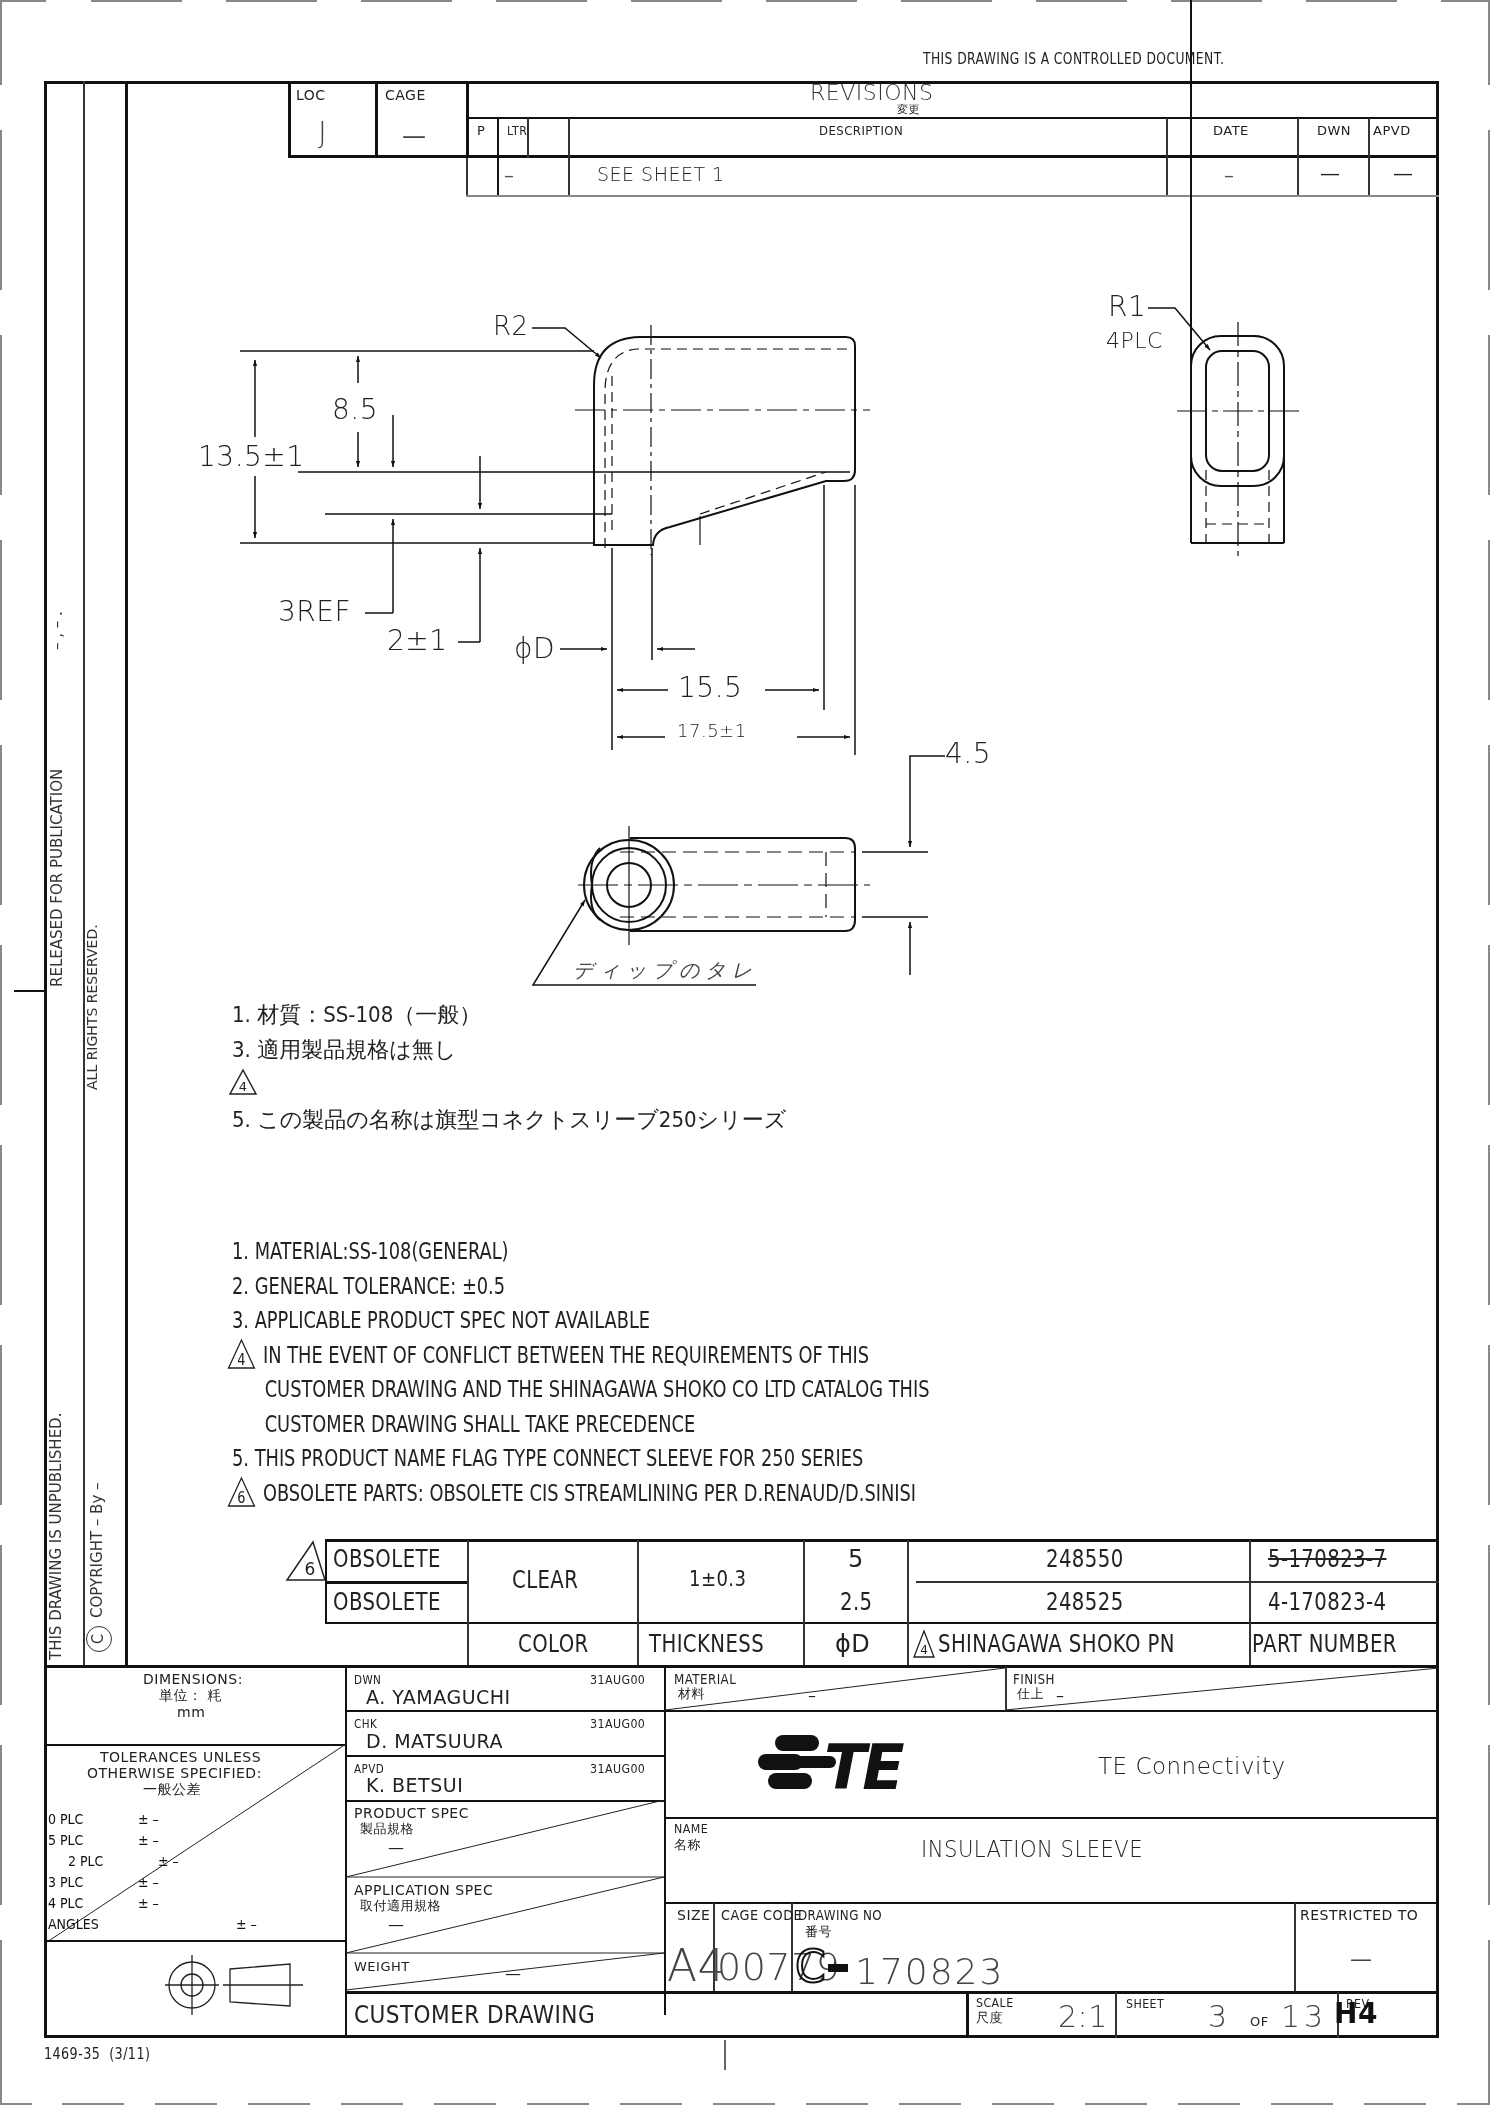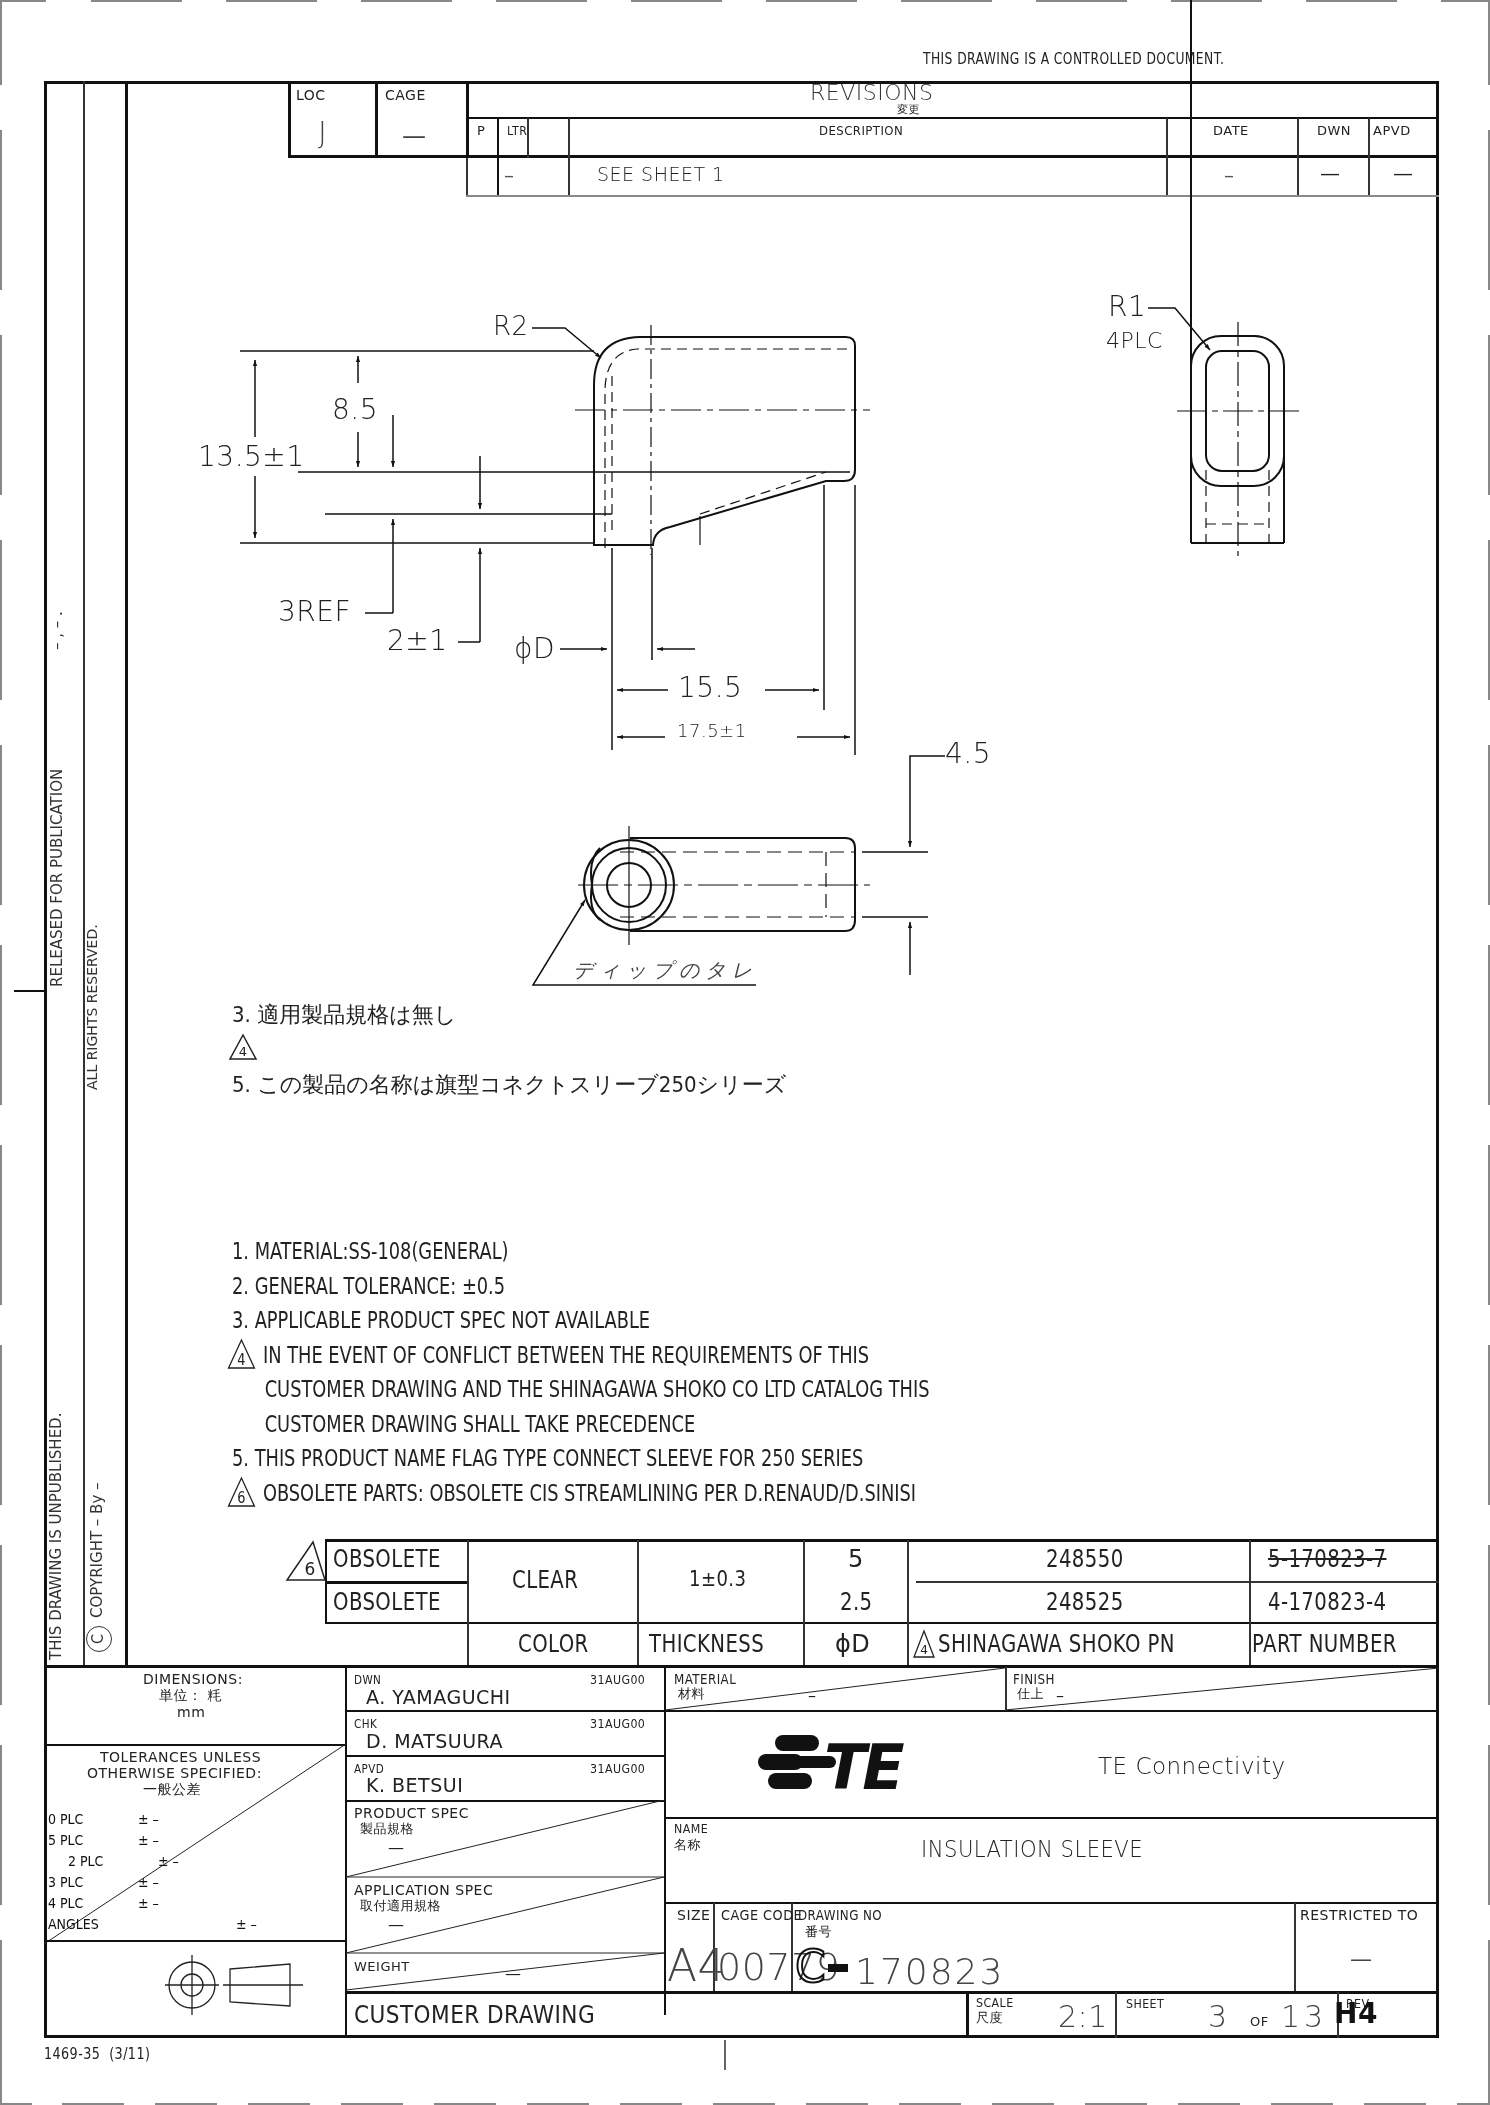--- a/index.html
+++ b/index.html
@@ -210,20 +210,21 @@
 <div class="t" style="left:387px;top:627px;font-size:28px;font-weight:200;">2±1</div>
 <div class="t" style="left:514px;top:635px;font-size:28px;font-weight:200;">ϕD</div>
 <div class="t" style="left:678px;top:674px;font-size:28px;font-weight:200;">15.5</div>
 <div class="t" style="left:677px;top:722px;font-size:18px;font-weight:200;">17.5±1</div>
 <div class="t" style="left:1108px;top:293px;font-size:28px;font-weight:200;">R1</div>
 <div class="t" style="left:1106px;top:330px;font-size:22px;font-weight:200;">4PLC</div>
 <div class="t" style="left:945px;top:740px;font-size:28px;font-weight:200;">4.5</div>
 <div class="t" style="left:573px;top:960px;font-size:20px;font-style:italic;color:#444;letter-spacing:6px;">ディップのタレ</div>
 
 <div class="abs" style="left:232px;top:1000px;">
+  <div style="position:relative;height:35px;font-size:22px;color:#222;"><span>1.</span> <span>材質：SS-108（一般）</span></div>
   <div style="position:relative;height:35px;font-size:22px;color:#222;"><span>3.</span> <span>適用製品規格は無し</span></div>
   <div style="position:relative;height:35px;font-size:22px;color:#222;padding-left:30px;"><span style="position:absolute;left:-4px;top:-2px;"><svg width="30" height="28">
           <polygon points="15,2 28,26 2,26" fill="none" stroke="#222" stroke-width="1.5"></polygon>
           <text x="15" y="23" font-size="13" text-anchor="middle" fill="#222">4</text>
         </svg></span></div>
   <div style="position:relative;height:35px;font-size:22px;color:#222;"><span>5.</span> <span>この製品の名称は旗型コネクトスリーブ250シリーズ</span></div>
 </div>
 
 <div class="abs" style="left:232px;top:1238px;font-size:23px;color:#222;transform:scaleX(0.86);transform-origin:left top;width:1200px;">
   <div style="position:relative;height:34.5px;white-space:nowrap;"><span>1.</span> <span>MATERIAL:SS-108(GENERAL)</span></div>

